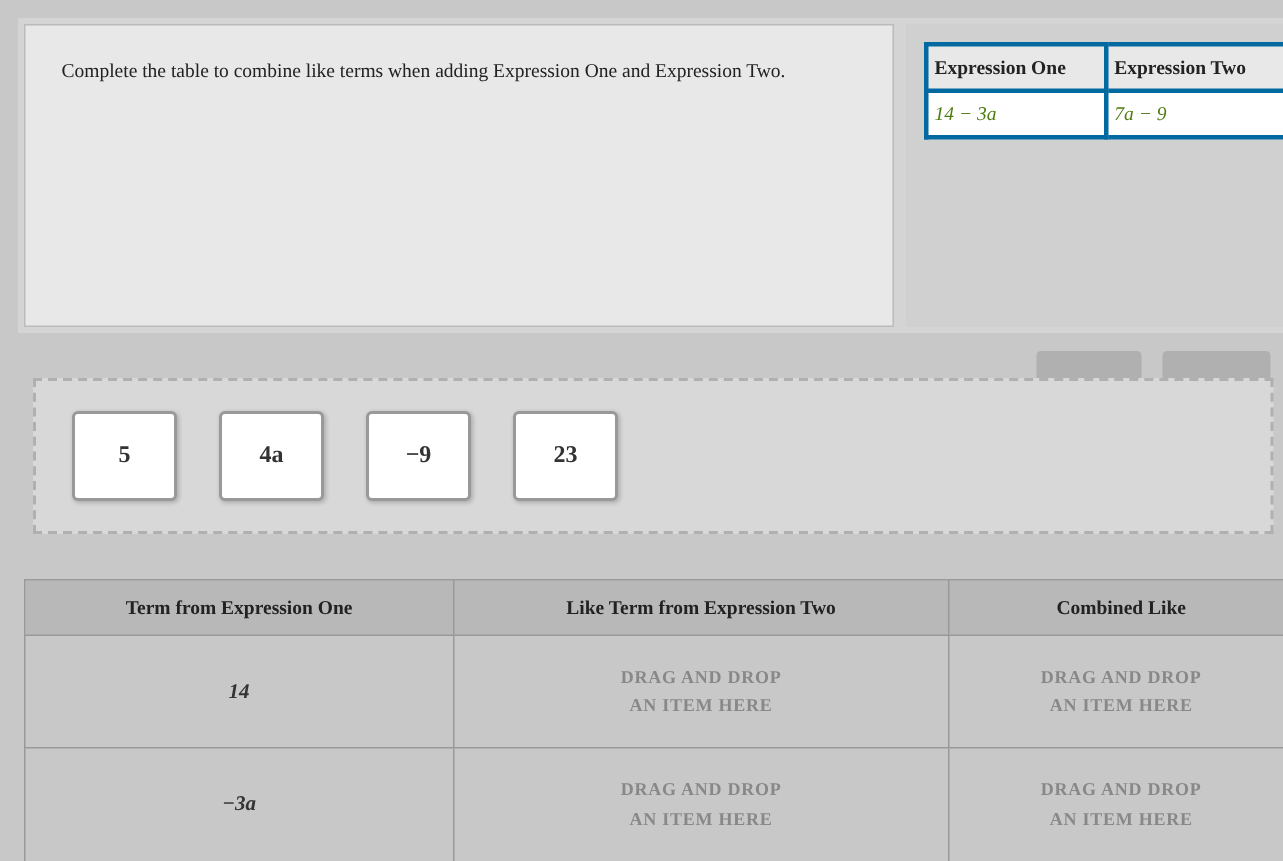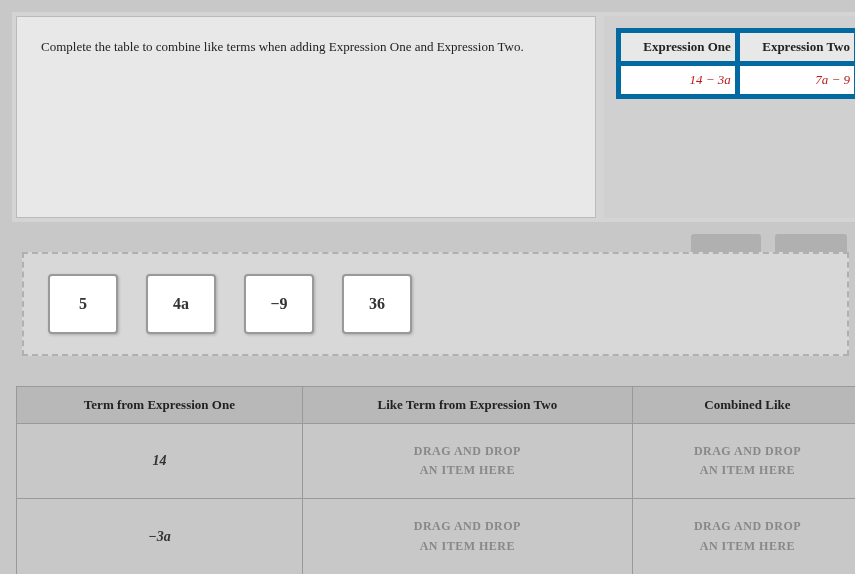--- a/index.html
+++ b/index.html
@@ -41,36 +41,36 @@
       padding: 8px;
     }
 
     .expressions-table {
       border-collapse: collapse;
       width: 100%;
       background: #e0e0e0;
     }
 
     .expressions-table th, .expressions-table td {
-      border: 5px solid #0369a1;
+      border: 3px solid #0369a1;
       padding: 6px 4px;
-      text-align: right;
+      text-align: left;
       font-size: 13px;
       background: white;
     }
 
     .expressions-table th {
       background: #e8e8e8;
       font-weight: bold;
       color: #222;
     }
 
     .expressions-table td {
       font-style: italic;
-      color: #b91c1c;
+      color: #4d7c0f;
     }
 
     .buttons-row {
       display: flex;
       justify-content: flex-end;
       align-items: center;
       padding: 8px 8px 4px 8px;
       background: #c8c8c8;
       gap: 6px;
       position: absolute;
@@ -213,21 +213,21 @@
   <div class="drag-tile">
     <span>5</span>
   </div>
   <div class="drag-tile">
     <span>4a</span>
   </div>
   <div class="drag-tile">
     <span>−9</span>
   </div>
   <div class="drag-tile">
-    <span>36</span>
+    <span>23</span>
   </div>
 </div>
 
 <div class="bottom-table-section">
   <table class="bottom-table">
     <thead>
       <tr>
         <th>Term from Expression One</th>
         <th>Like Term from Expression Two</th>
         <th>Combined Like</th>

